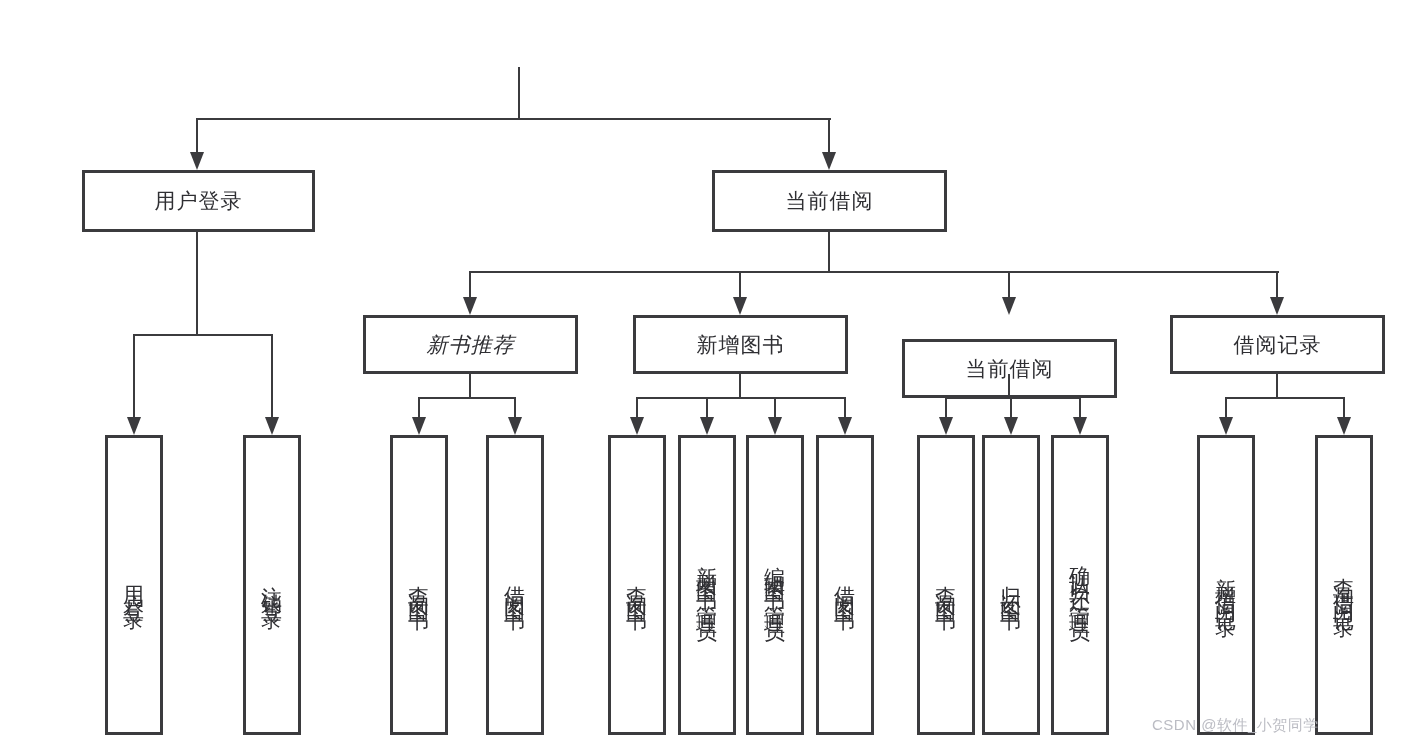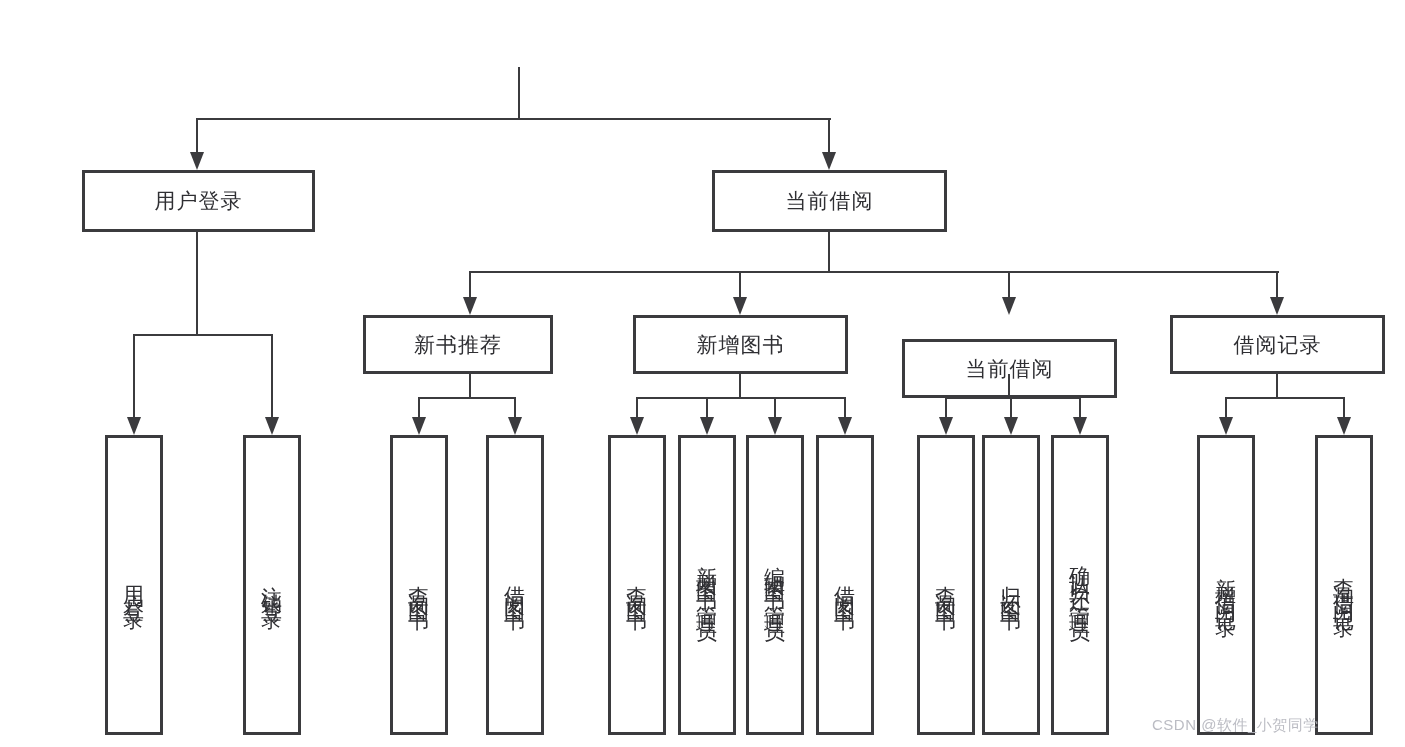--- a/index.html
+++ b/index.html
@@ -59,21 +59,21 @@
   <div class="hl" style="left:469px;top:271px;width:810px;"></div>
   <div class="vl" style="left:469px;top:271px;height:30px;"></div>
   <div class="ah" style="left:463px;top:297px;"></div>
   <div class="vl" style="left:739px;top:271px;height:30px;"></div>
   <div class="ah" style="left:733px;top:297px;"></div>
   <div class="vl" style="left:1008px;top:271px;height:30px;"></div>
   <div class="ah" style="left:1002px;top:297px;"></div>
   <div class="vl" style="left:1276px;top:271px;height:30px;"></div>
   <div class="ah" style="left:1270px;top:297px;"></div>
 
-  <div class="node" style="left:363px;top:315px;width:190px;height:59px;">
+  <div class="node" style="left:363px;top:315px;width:215px;height:59px;font-style:italic;">
     <span>新书推荐</span>
   </div>
   <div class="node" style="left:633px;top:315px;width:215px;height:59px;">
     <span>新增图书</span>
   </div>
   <div class="node" style="left:902px;top:315px;width:215px;height:59px;margin-top:24px;">
     <span>当前借阅</span>
   </div>
   <div class="node" style="left:1170px;top:315px;width:215px;height:59px;">
     <span>借阅记录</span>

